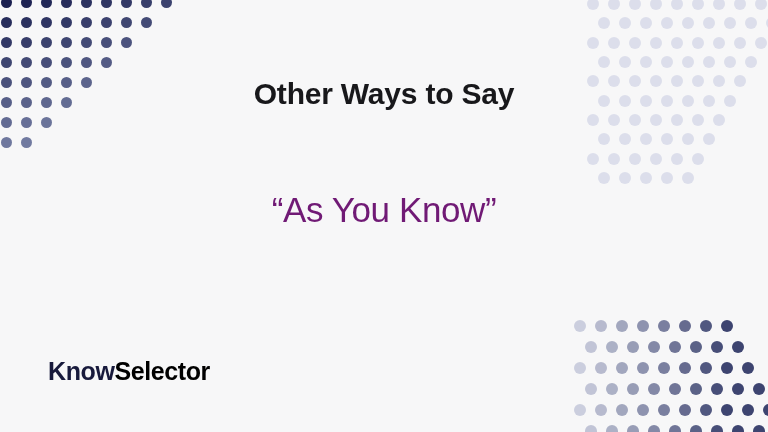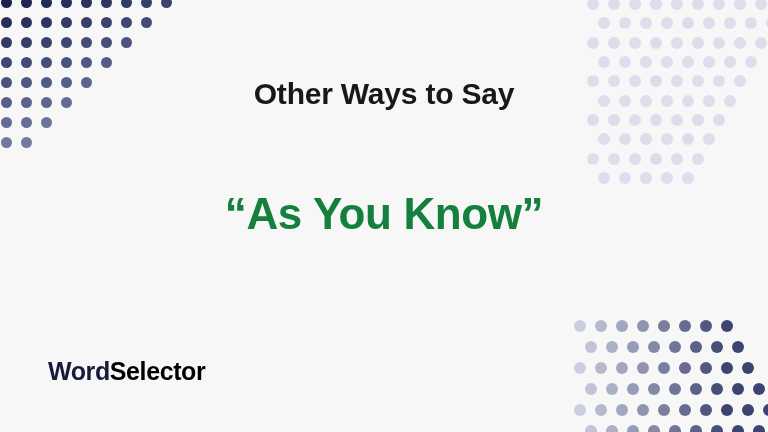--- a/index.html
+++ b/index.html
@@ -50,24 +50,24 @@
     font-weight: bold;
     letter-spacing: -0.2px;
     color: #18181b;
     line-height: 1;
   }
   #page-subtitle {
     position: absolute;
     left: 0;
     top: 192px;
     width: 768px;
-    font-size: 44px;
-    font-weight: bold;
+    font-size: 35px;
+    font-weight: normal;
     letter-spacing: -0.4px;
-    color: #15803d;
+    color: #701a75;
     line-height: 1;
   }
 
   
   #brand-logo {
     position: absolute;
     left: 48px;
     top: 359px;
     font-size: 25px;
     font-weight: bold;
@@ -262,16 +262,16 @@
       <div class="dot" style="left: 206.5px; top: 107px; width: 12px; height: 12px; background: rgb(61, 68, 112);"></div>
       <div class="dot" style="left: 227.5px; top: 107px; width: 12px; height: 12px; background: rgb(61, 68, 112);"></div>
     </div>
 
   <div id="center-block">
     <div id="page-title">Other Ways to Say</div>
     <div id="page-subtitle">“As You Know”</div>
   </div>
 
   <div id="brand-logo">
-    <span id="brand-word">Word</span><span id="brand-selector">Selector</span>
+    <span id="brand-word">Know</span><span id="brand-selector">Selector</span>
   </div>
 
 </div>
 
 </body></html>

